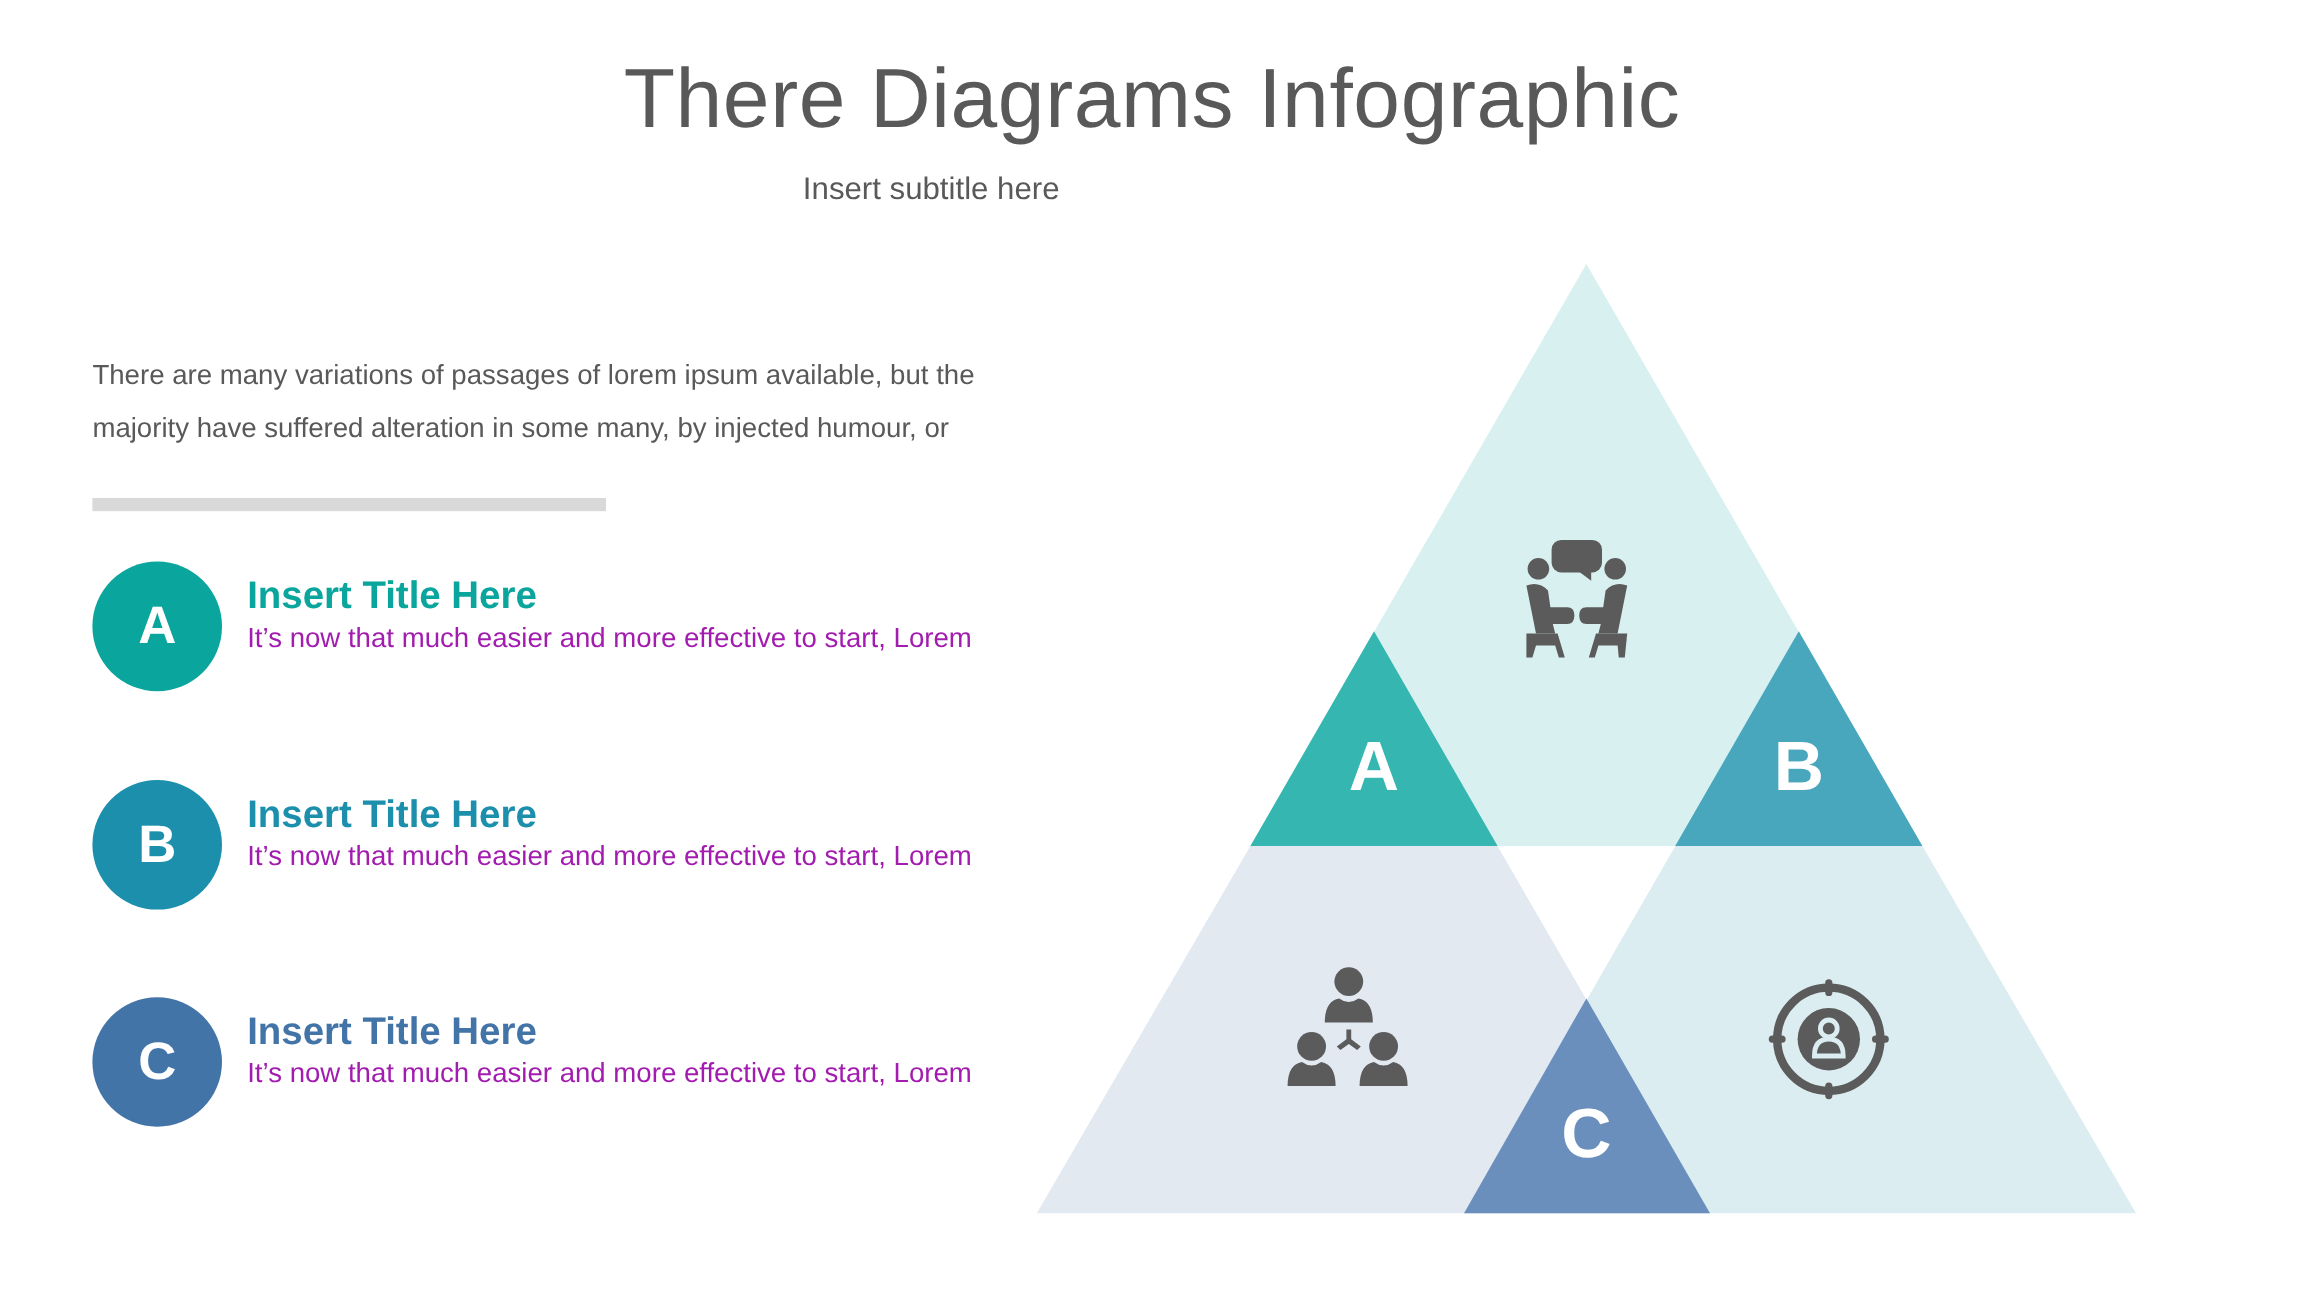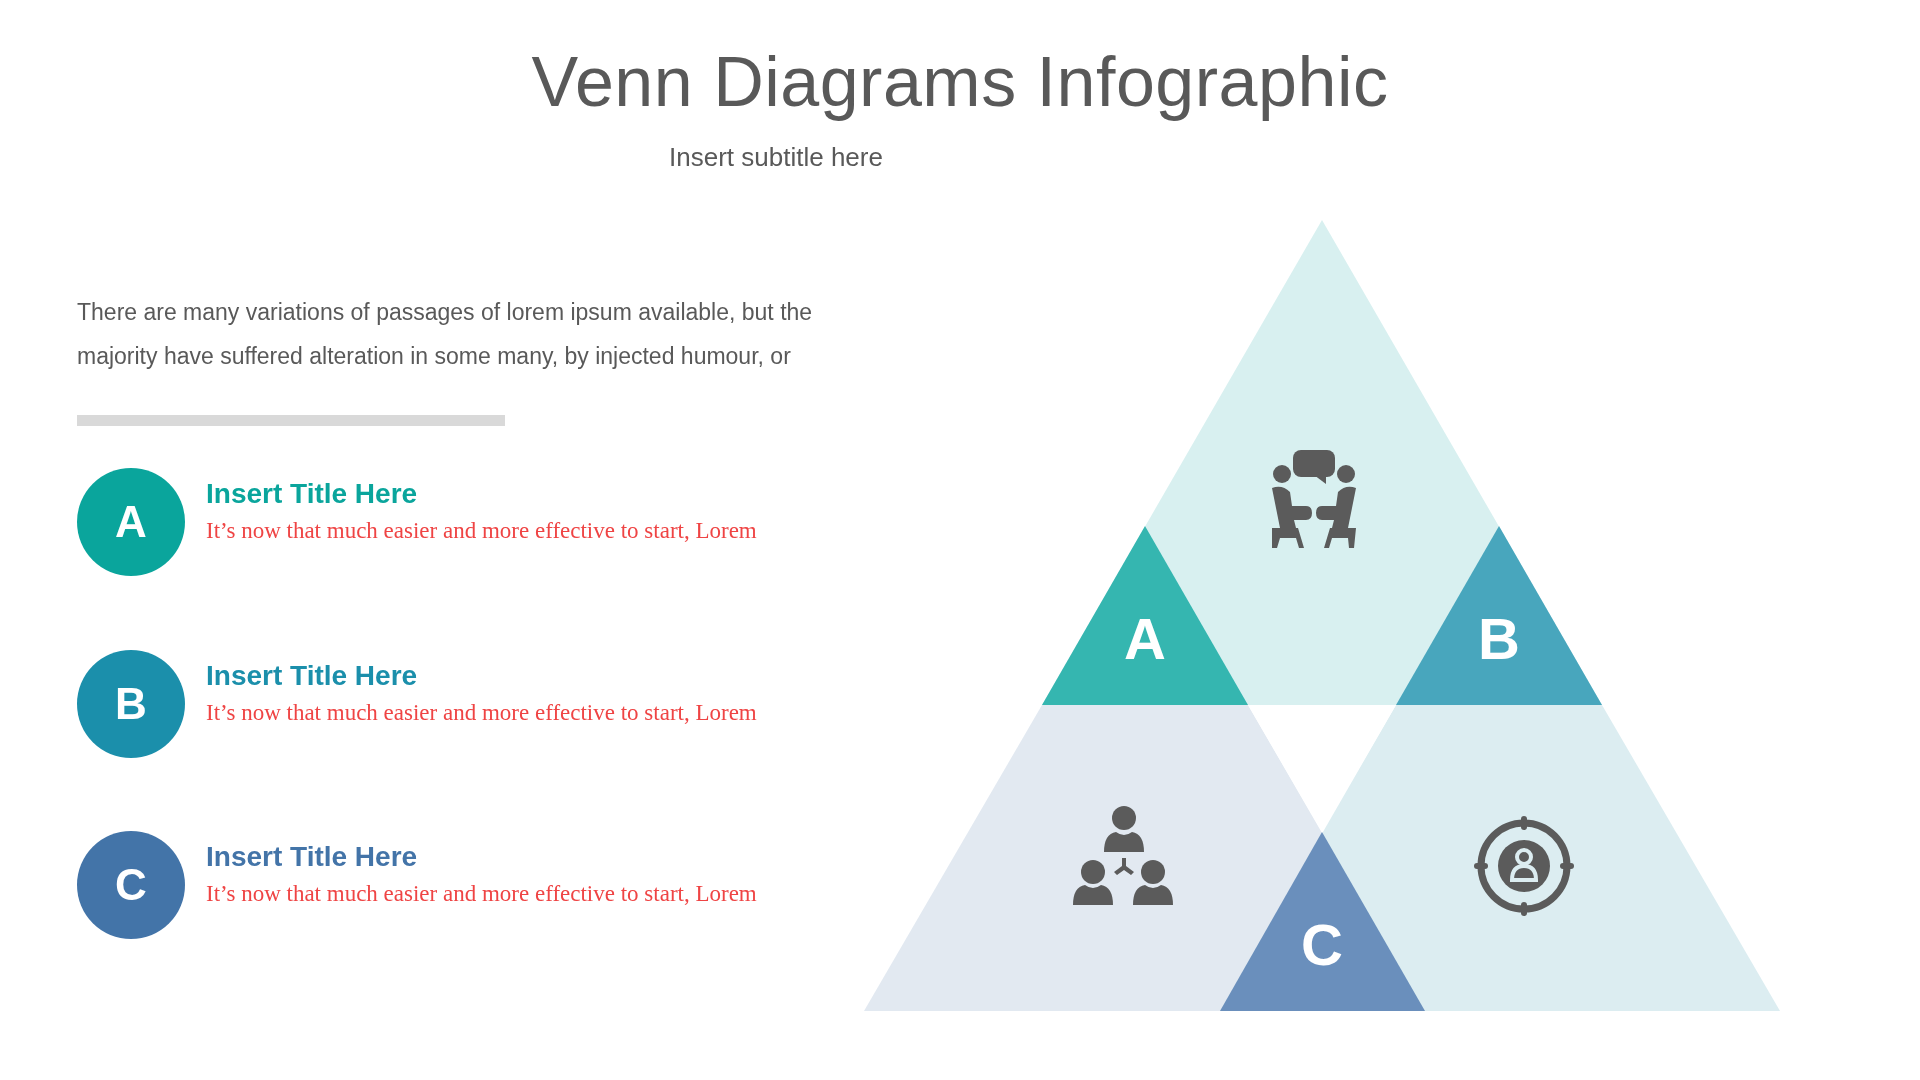--- a/index.html
+++ b/index.html
@@ -21,34 +21,34 @@
     }
     .divider {
       position: absolute; left: 77px; top: 415px; width: 428px; height: 11px; background: #d9d9d9;
     }
     .item { position: absolute; left: 77px; width: 800px; height: 108px; }
     .circle {
       position: absolute; left: 0; top: 0; width: 108px; height: 108px; border-radius: 50%;
       color: #ffffff; font-size: 44px; font-weight: 700; display: flex; align-items: center; justify-content: center;
     }
     .item-title {
-      position: absolute; left: 129px; top: 10px; font-size: 28px; font-weight: 700; white-space: nowrap;
+      position: absolute; left: 129px; top: 10px; font-size: 32px; font-weight: 700; white-space: nowrap;
     }
     .item-desc {
-      position: absolute; left: 129px; top: 50px; font-size: 23px; color: #ef4444; white-space: nowrap; font-family: Liberation Serif, serif;
+      position: absolute; left: 129px; top: 50px; font-size: 23px; color: #a21caf; white-space: nowrap;
     }
     .diagram { position: absolute; left: 0; top: 0; width: 1920px; height: 1080px; }
     .tri-label {
       position: absolute; width: 120px; text-align: center; color: #ffffff; font-size: 58px; font-weight: 700;
     }
   </style>
 </head>
 <body>
 
-<div class="title">Venn Diagrams Infographic</div>
+<div class="title">There Diagrams Infographic</div>
 <div class="subtitle">Insert subtitle here</div>
 
 <div class="intro">There are many variations of passages of lorem ipsum available, but the majority have suffered alteration in some many, by injected humour, or</div>
 <div class="divider"></div>
 
 <div class="item" style="top:468px;">
   <div class="circle" style="background:#0aa59c;">A</div>
   <div class="item-title" style="color:#0aa59c;">Insert Title Here</div>
   <div class="item-desc">It’s now that much easier and more effective to start, Lorem</div>
 </div>

